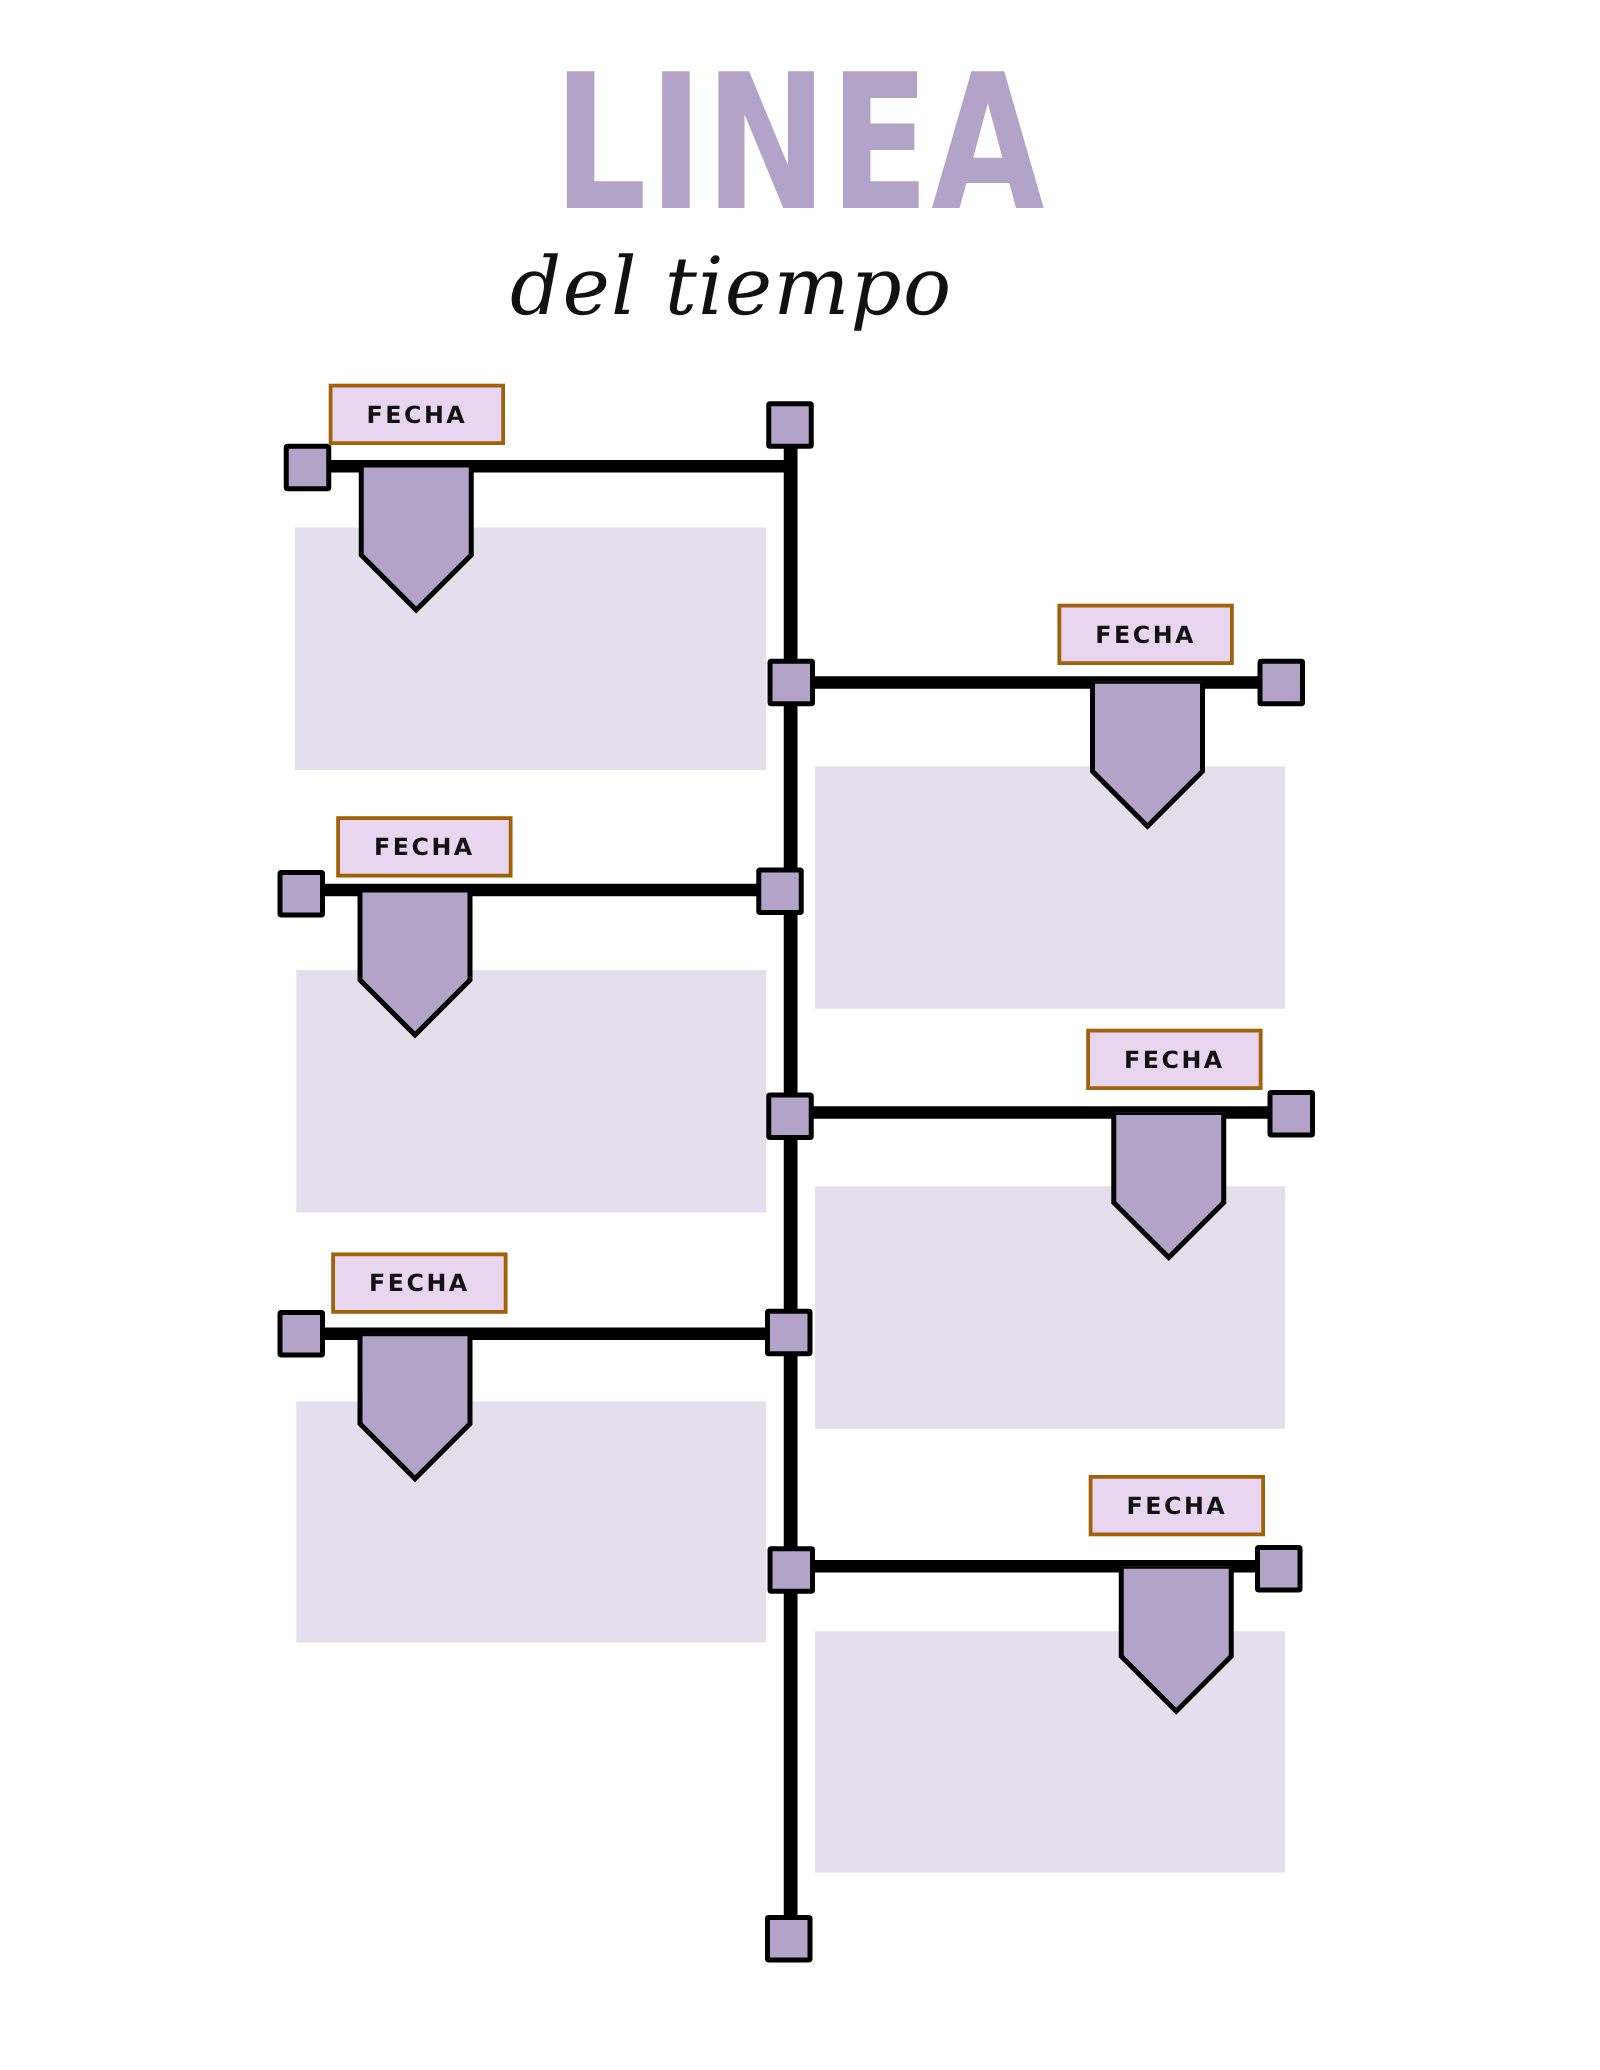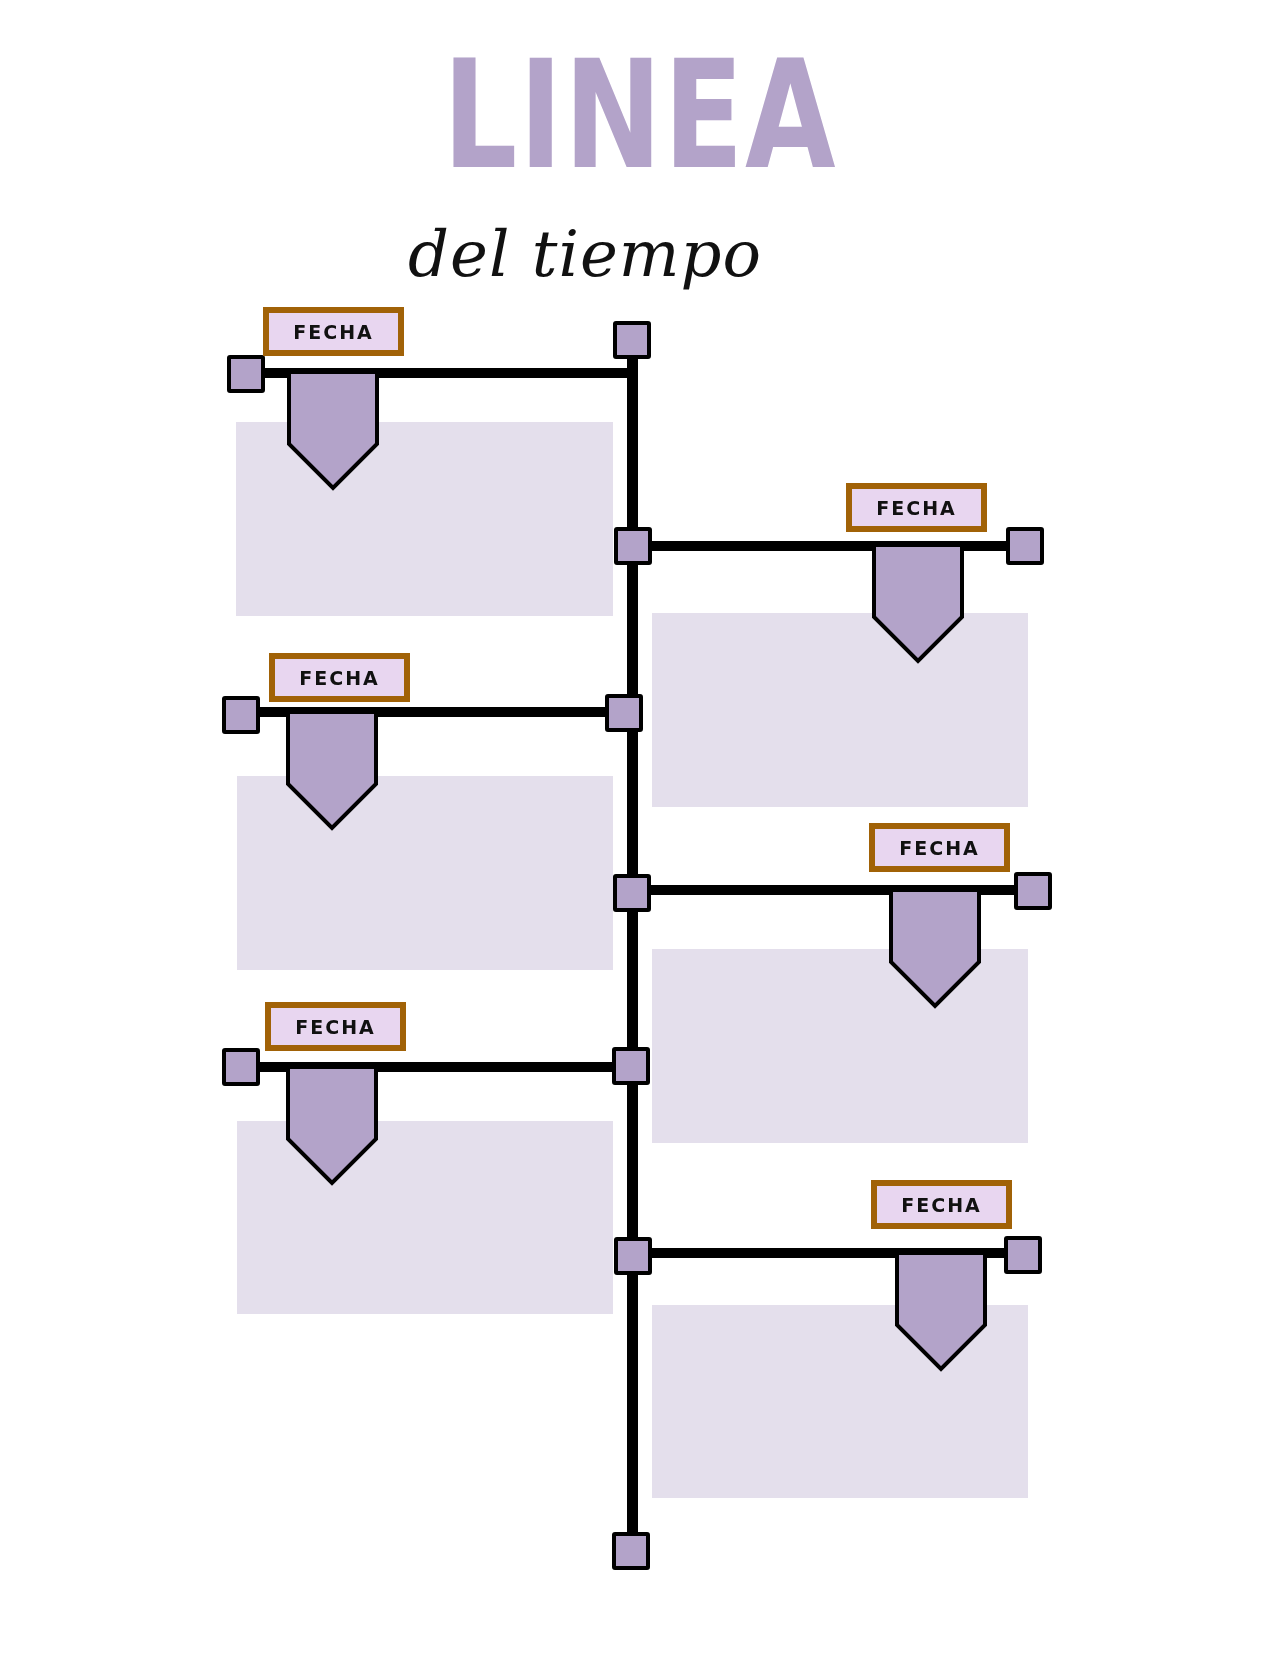--- a/index.html
+++ b/index.html
@@ -10,29 +10,29 @@
   
   .title-main {
     position:absolute; left:0; width:1280px; top:40px; text-align:center;
     font-family:"DejaVu Sans", sans-serif; font-weight:bold;
     font-size:150px; line-height:150px; letter-spacing:2px;
     color:#b3a3c9; transform:scaleX(0.78); transform-origin:640px 0;
   }
   .title-sub {
     position:absolute; left:0; width:1170px; top:190px; text-align:center;
     font-family:"DejaVu Serif", serif; font-style:italic;
-    font-size:64px; line-height:80px; color:#111111; letter-spacing:1px;margin-top:24px;
+    font-size:64px; line-height:80px; color:#111111; letter-spacing:1px;
   }
 
   .content-box { background:#e4dfec; }
   .node-square { background:#b3a3c9; border:4px solid #000; border-radius:3px; width:38px; height:38px; }
   .hline { background:#000; height:10px; }
   .vline { background:#000; width:11px; }
   .date-label {
-    background:#e8d6f0; border:6px solid #a16207; height:49px; width:141px;
+    background:#e8d6f0; border:3px solid #a16207; height:49px; width:141px;
     display:flex; align-items:center; justify-content:center;
     font-family:"DejaVu Sans", sans-serif; font-weight:bold; font-size:19px;
     letter-spacing:2px; color:#111;
   }
   .pennant { width:94px; height:122px; }
   .pennant svg { display:block; }
 </style>
 </head>
 <body>
 

